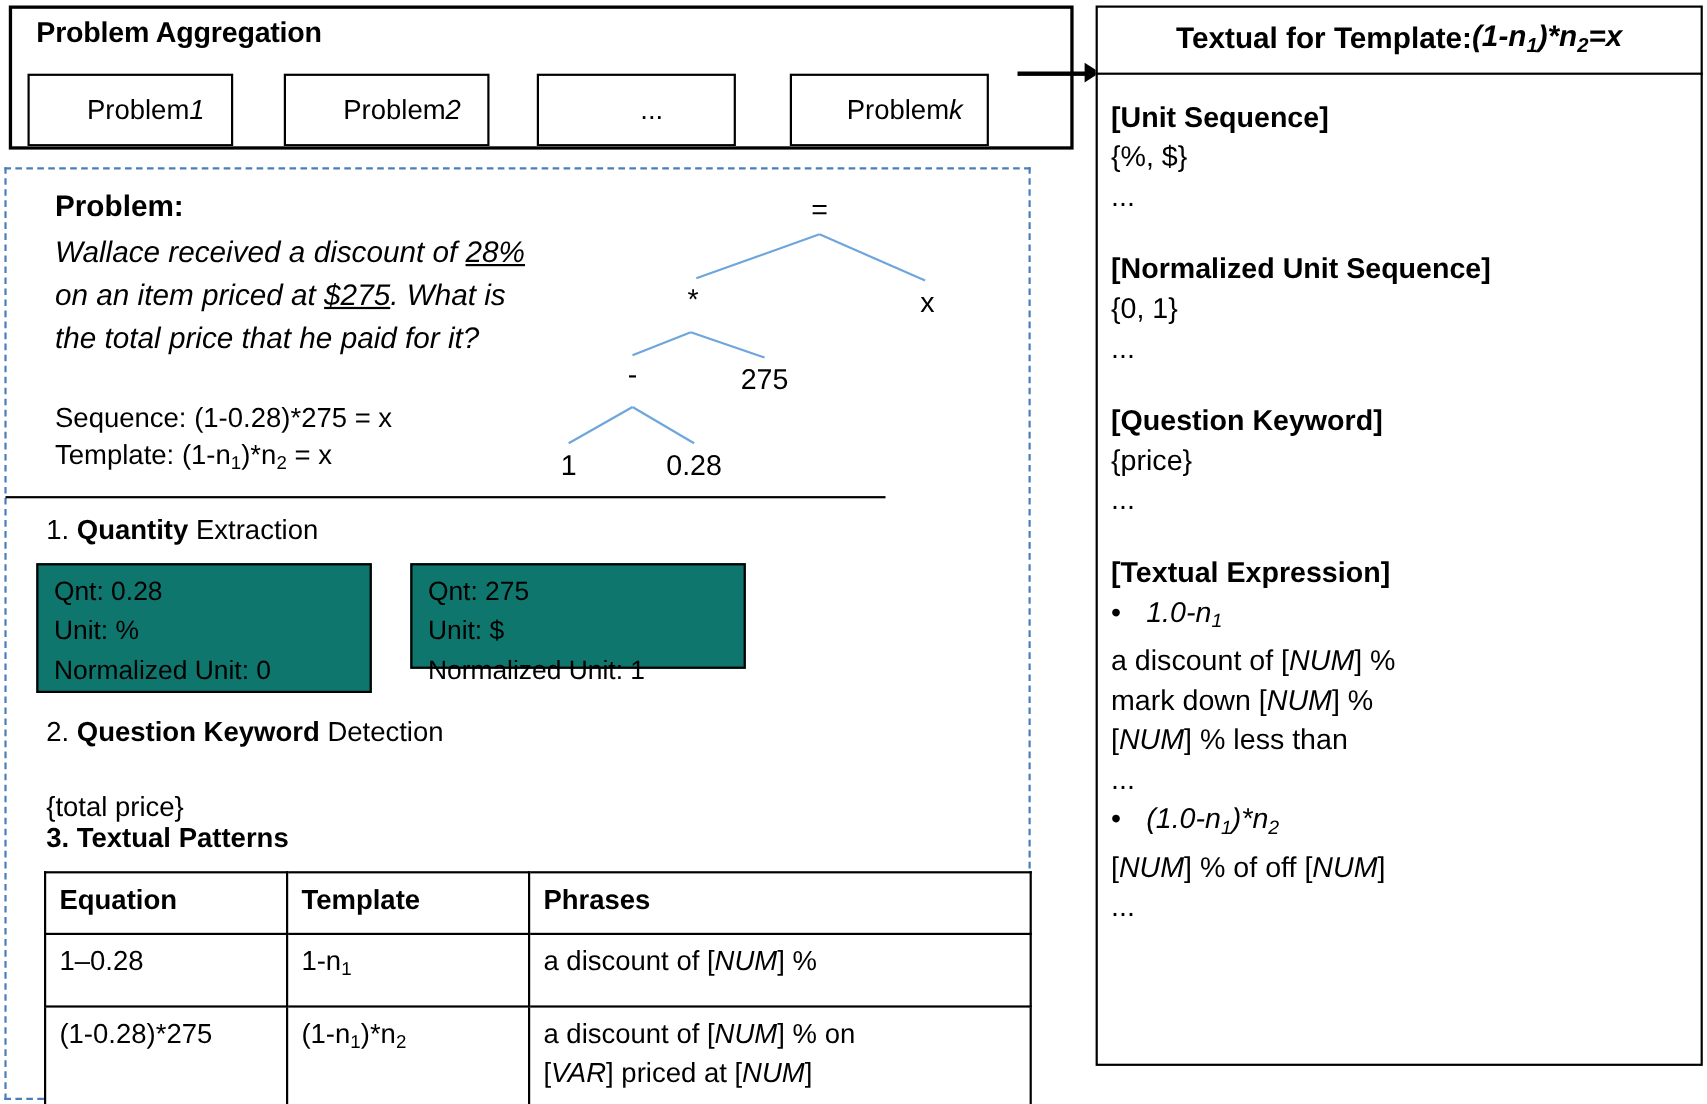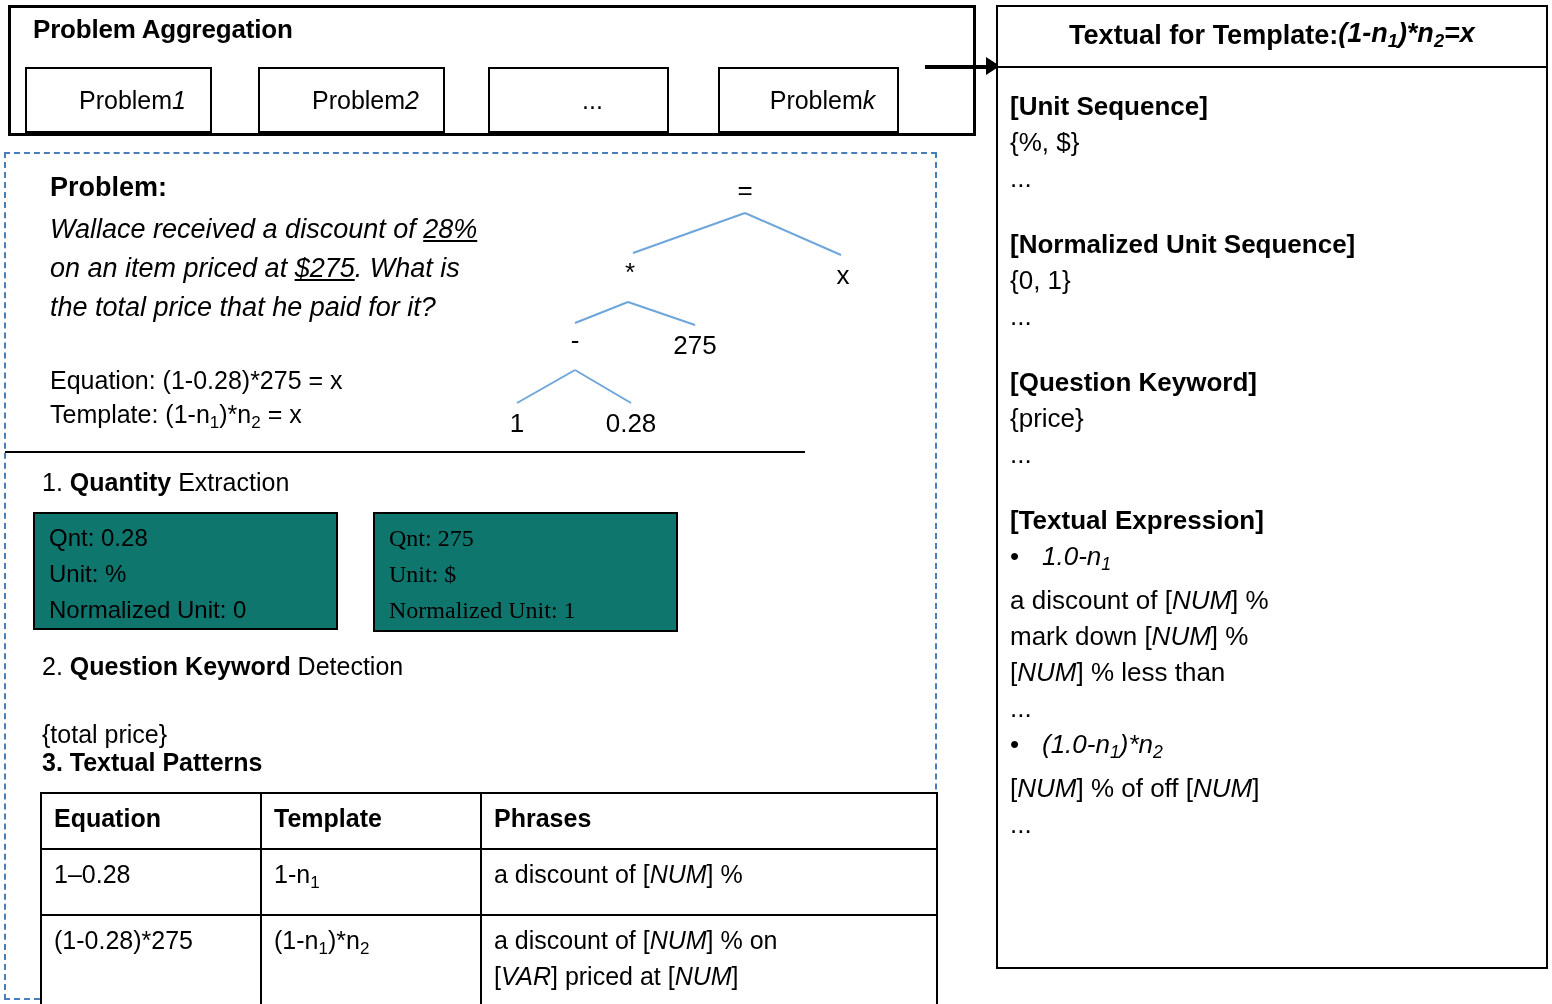--- a/index.html
+++ b/index.html
@@ -117,21 +117,21 @@
   .qnt-box {
     position: absolute;
     border: 2px solid #000;
     box-sizing: border-box;
     font-size: 24px;
     line-height: 36px;
     padding: 6px 12px 6px 14px;
     background: #0f766e;
   }
   #qnt-0 { left: 33px;  top: 512px; width: 305px; height: 118px; }
-  #qnt-1 { left: 373px; top: 512px; width: 305px; height: 120px; font-family: Liberation Serif, serif; }
+  #qnt-1 { left: 373px; top: 512px; width: 305px; height: 96px; }
 
   
   #step2-head { left: 42px; top: 652px; font-size: 25px; }
   #step2-head b { font-weight: bold; }
   #step2-value { left: 42px; top: 720px; font-size: 25px; }
 
   
   #step3-head { left: 42px; top: 748px; font-size: 25px; font-weight: bold; }
   #patterns-table {
     left: 40px; top: 792px;
@@ -220,21 +220,21 @@
 
 <div class="abs" id="problem-label">Problem:</div>
 
 <div class="abs" id="problem-text">
   <span>Wallace received a discount of </span><u>28%</u><br>
   <span>on an item priced at </span><u>$275</u><span>. What is</span><br>
   <span>the total price that he paid for it?</span>
 </div>
 
 <div class="abs" id="equation-line">
-  <span>Equation: </span><span>(1-0.28)*275 = x</span>
+  <span>Sequence: </span><span>(1-0.28)*275 = x</span>
 </div>
 
 <div class="abs" id="template-line">
   <span>Template: </span><span>(1-n</span><sub>1</sub><span>)*n</span><sub>2</sub><span> = x</span>
 </div>
 
 <div class="abs" id="divider-line"></div>
 
 <div class="abs" id="tree">
   <svg width="470" height="290" style="position:absolute;left:0;top:0">

